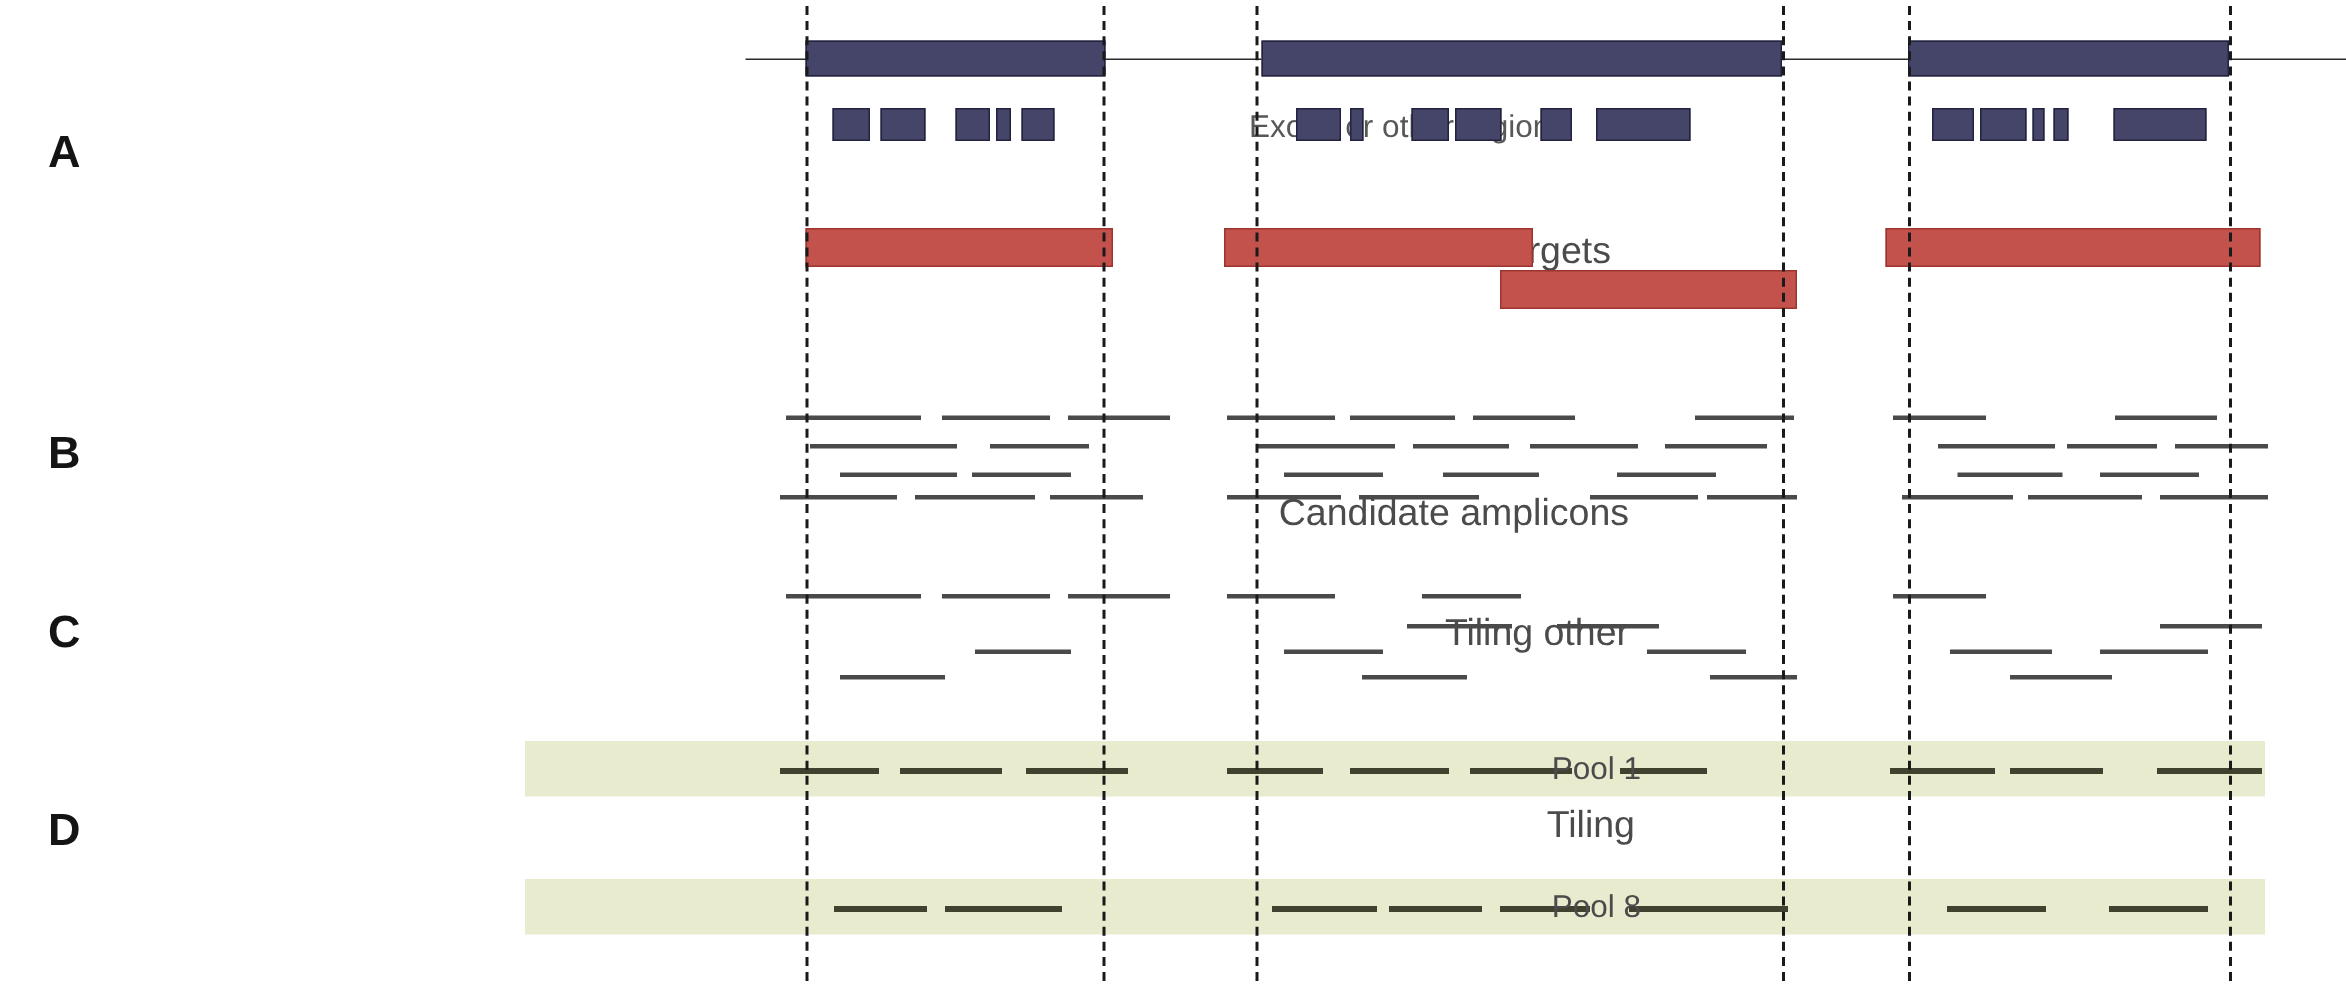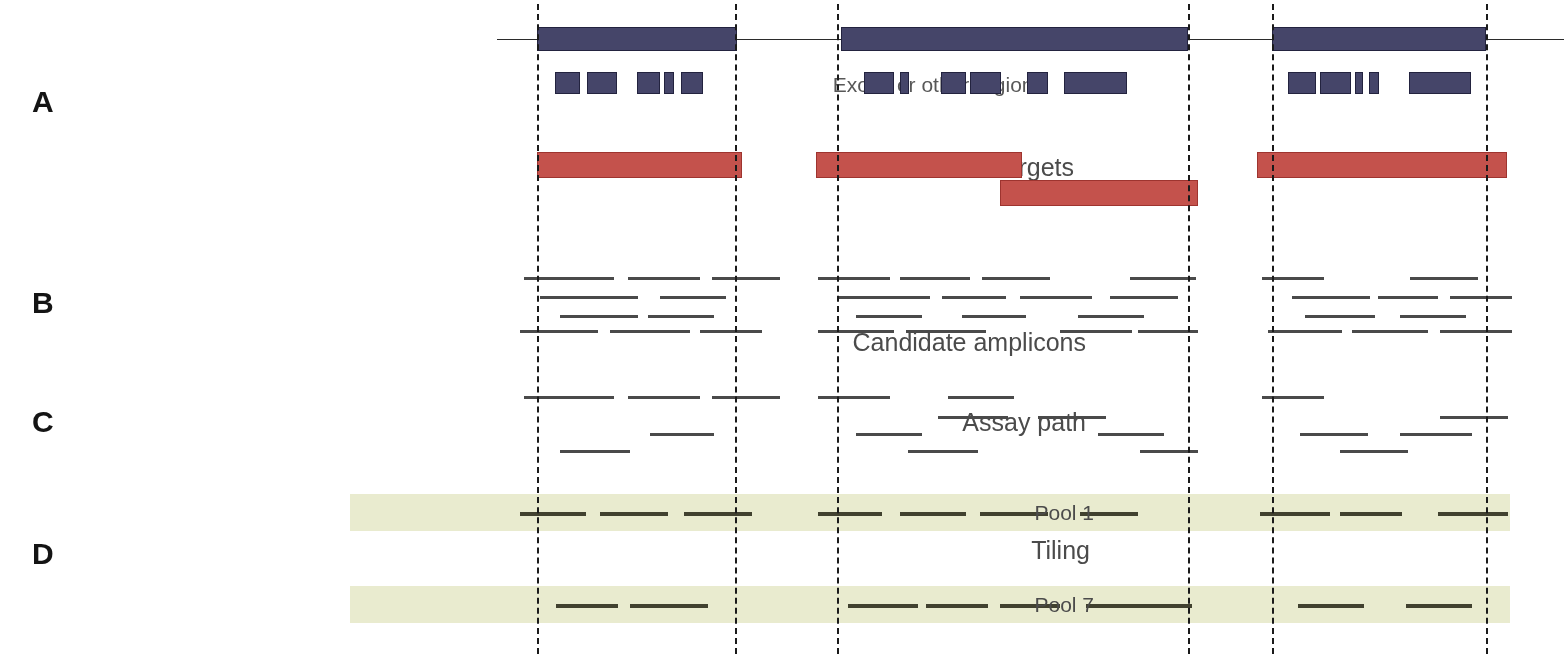--- a/index.html
+++ b/index.html
@@ -99,21 +99,21 @@
 
   <div class="panel-letter" style="left:32px; top:85px;">A</div>
   <div class="panel-letter" style="left:32px; top:286px;">B</div>
   <div class="panel-letter" style="left:32px; top:405px;">C</div>
   <div class="panel-letter" style="left:32px; top:537px;">D</div>
 
   <div class="row-label" style="left:700px; width:374px; top:26px;">Gene</div>
   <div class="row-label small" style="left:620px; width:424px; top:73px;">Exons or other regions</div>
   <div class="row-label" style="left:700px; width:374px; top:153px;">Targets</div>
   <div class="row-label" style="left:600px; width:486px; top:288px;margin-top:40px;">Candidate amplicons</div>
-  <div class="row-label" style="left:700px; width:386px; top:408px;">Assay path</div>
+  <div class="row-label" style="left:700px; width:386px; top:408px;">Tiling other</div>
   <div class="row-label" style="left:700px; width:390px; top:536px;">Tiling</div>
 
   <div id="layers">
       <div class="pool-band" style="left:350px;top:494px;width:1160px;height:37px;"></div>
       <div class="pool-band" style="left:350px;top:586px;width:1160px;height:37px;"></div>
       <div class="gene-axis" style="left:497px;top:39px;width:44px;"></div>
       <div class="gene-axis" style="left:733px;top:39px;width:108px;"></div>
       <div class="gene-axis" style="left:1184px;top:39px;width:92px;"></div>
       <div class="gene-axis" style="left:1482px;top:39px;width:82px;"></div>
       <div class="gene-bar" style="left:537px;top:27px;width:200px;height:24px;"></div>
@@ -213,15 +213,15 @@
       <div class="pool-seg" style="left:1406px;top:604px;width:66px;"></div>
       <div class="guide" style="left:537px;top:4px;height:650px;"></div>
       <div class="guide" style="left:735px;top:4px;height:650px;"></div>
       <div class="guide" style="left:837px;top:4px;height:650px;"></div>
       <div class="guide" style="left:1188px;top:4px;height:650px;"></div>
       <div class="guide" style="left:1272px;top:4px;height:650px;"></div>
       <div class="guide" style="left:1486px;top:4px;height:650px;"></div>
     </div>
 
   <div class="row-label pool" style="left:860px; width:234px; top:501px; z-index:7;">Pool 1</div>
-  <div class="row-label pool" style="left:860px; width:234px; top:593px; z-index:7;">Pool 7</div>
+  <div class="row-label pool" style="left:860px; width:234px; top:593px; z-index:7;">Pool 8</div>
 
 </div>
 
 </body></html>

